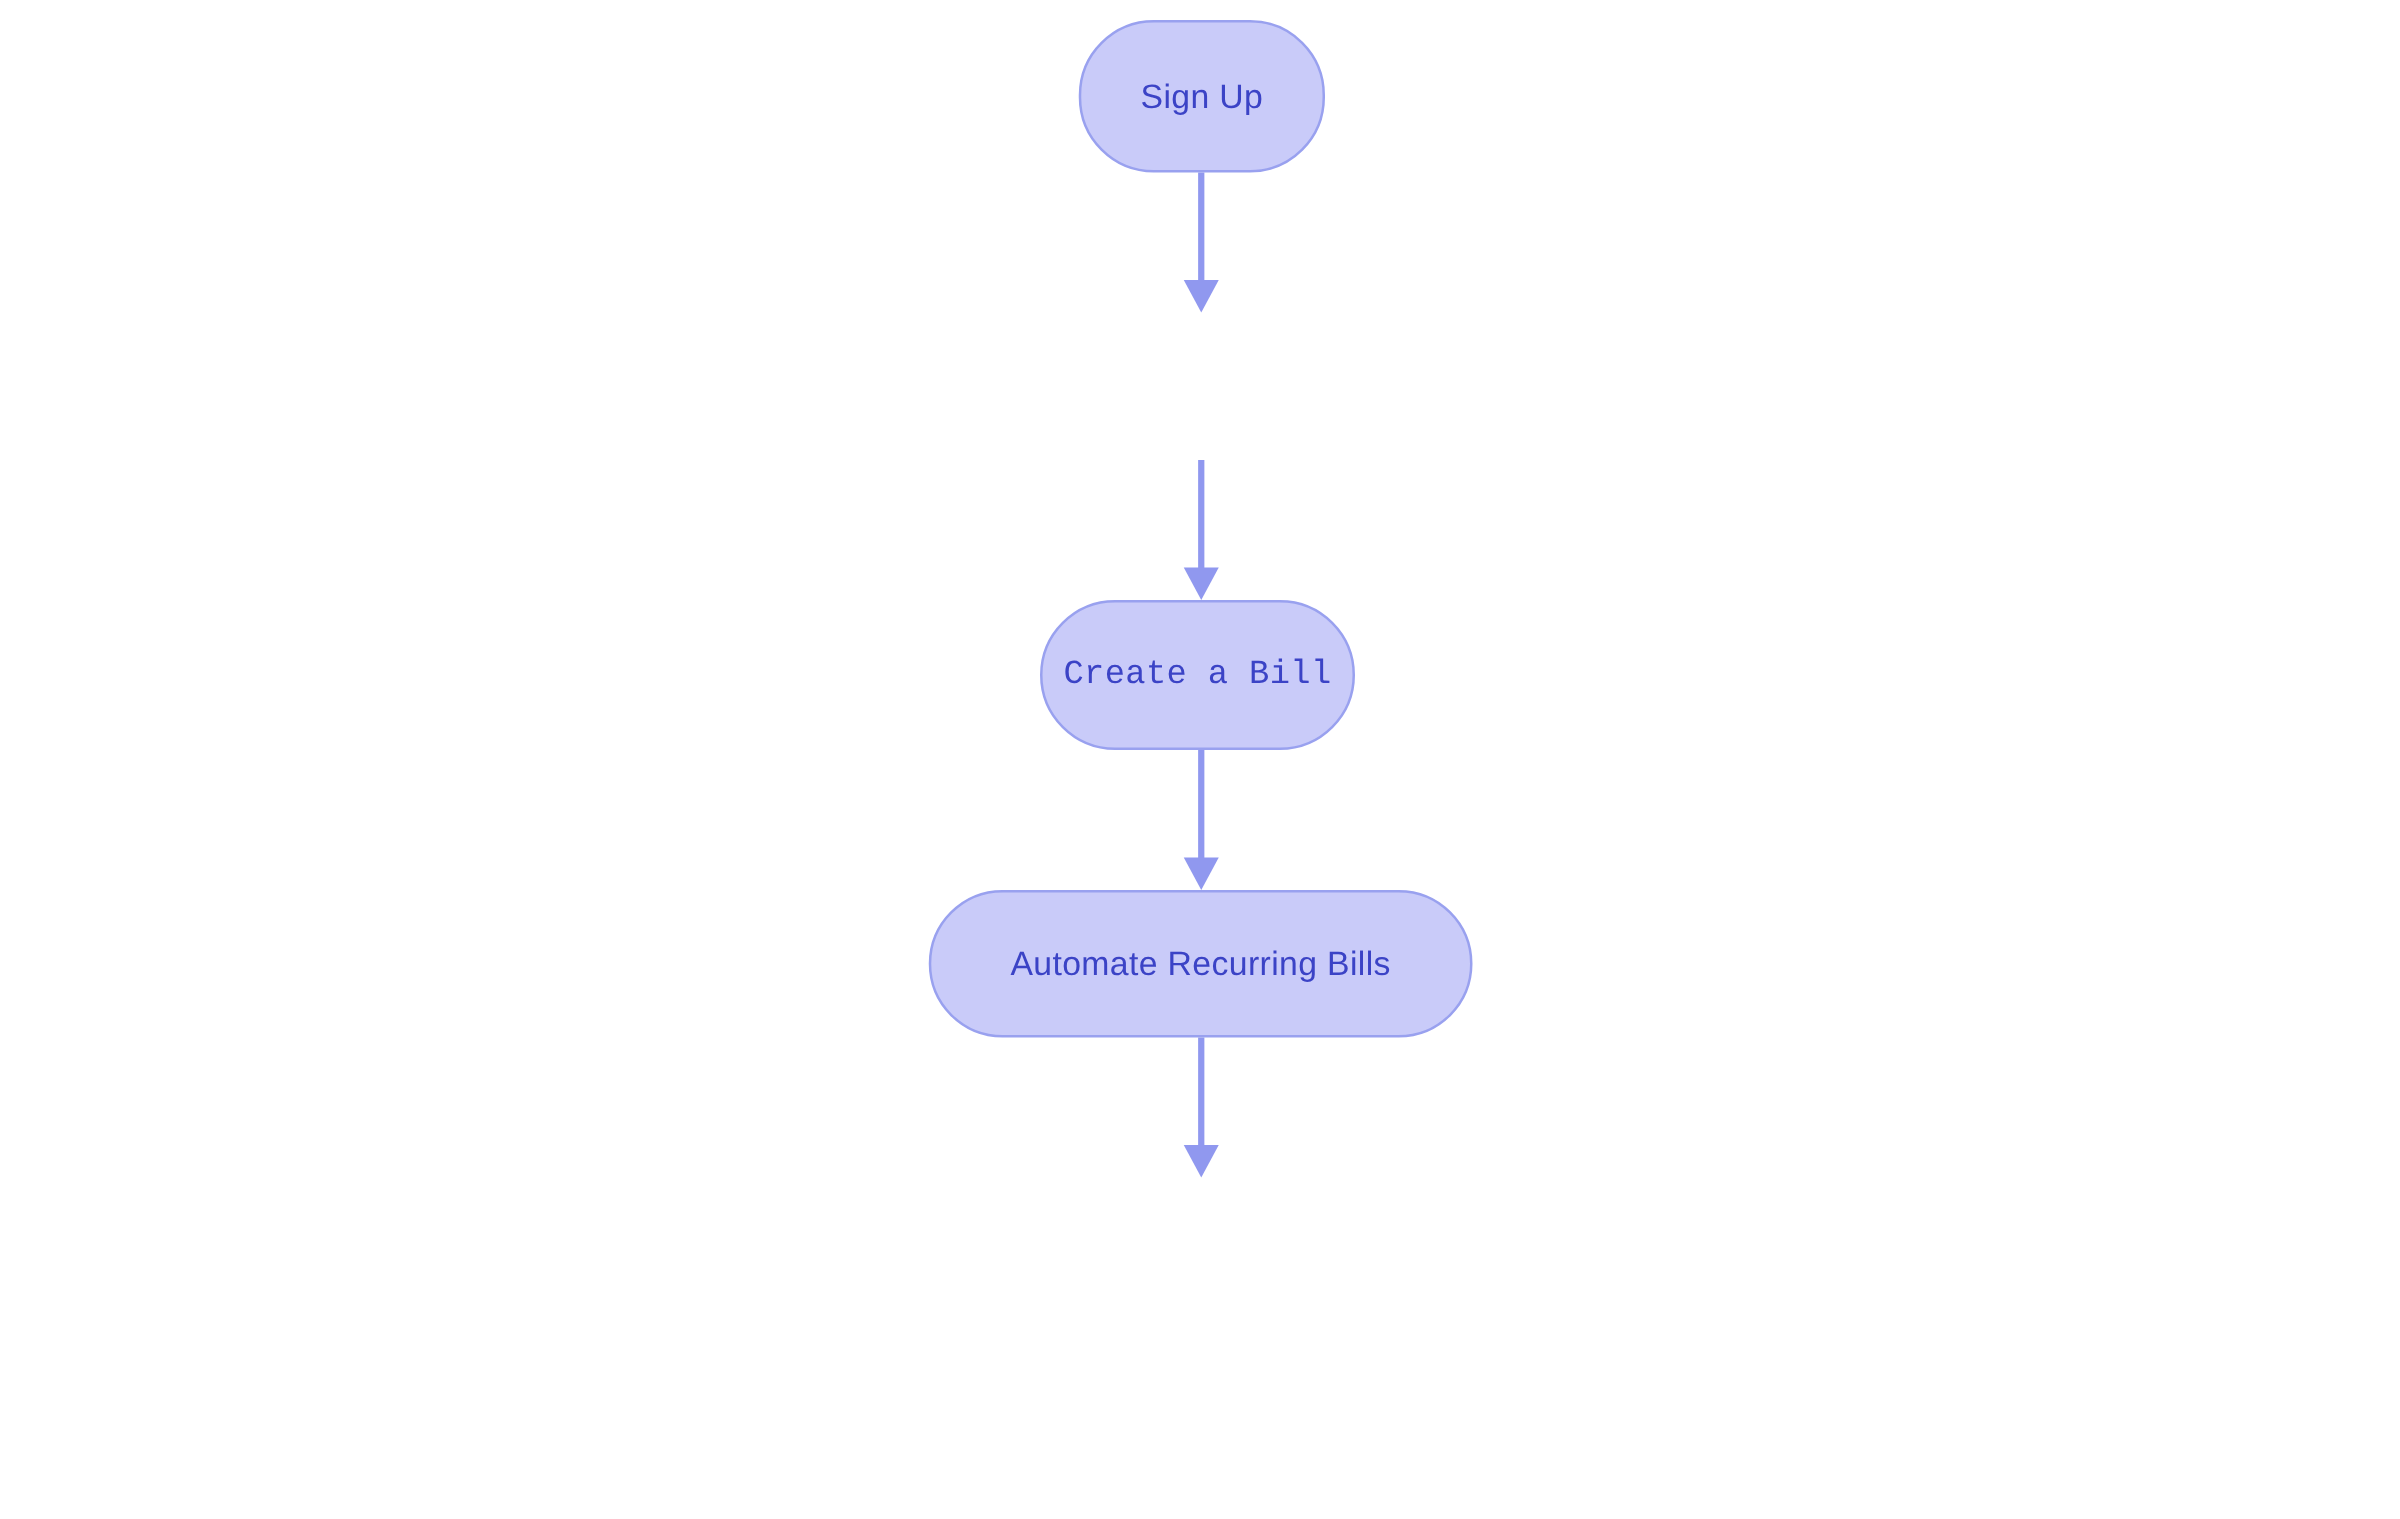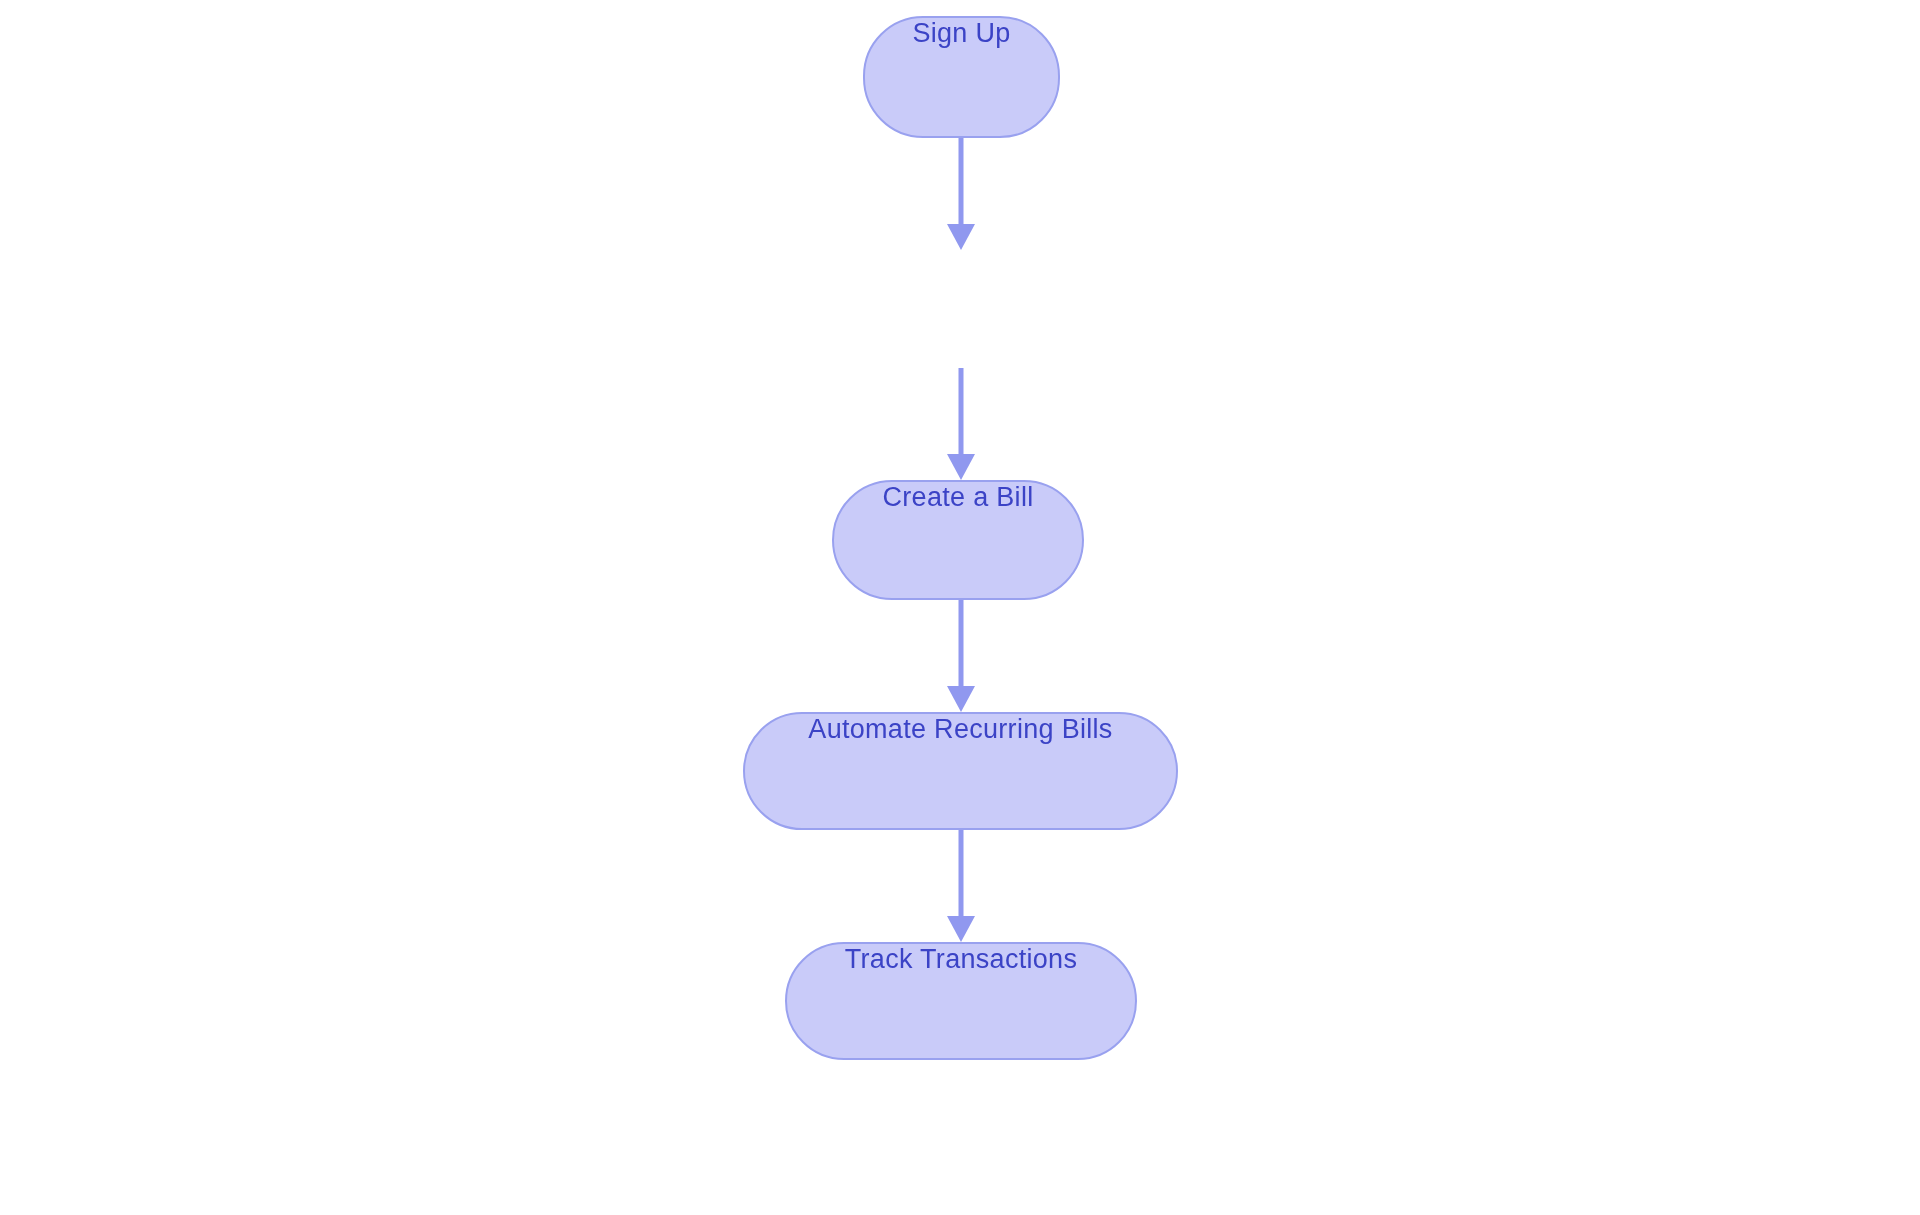--- a/index.html
+++ b/index.html
@@ -23,32 +23,32 @@
     position: relative;
     width: 1920px; height: 1215px;
     background: var(--background);
   }
   .node {
     position: absolute;
     background: var(--node-fill);
     border: 2px solid var(--node-border);
     border-radius: 60px;
     display: flex;
-    align-items: flex-start;
+    align-items: center;
     justify-content: center;
   }
   .node .node-label {
     color: var(--node-text);
     font-size: 27px;
     letter-spacing: 0.3px;
     white-space: nowrap;
   }
   .n1 { left: 863px; top: 16px;  width: 197px; height: 122px; }
   .n2 { left: 787px; top: 250px; width: 350px; height: 118px; }
-  .n3 { left: 832px; top: 480px; width: 252px; height: 120px; }
+  .n3 { left: 832px; top: 480px; width: 252px; height: 120px; font-family: Liberation Mono, monospace; }
   .n4 { left: 743px; top: 712px; width: 435px; height: 118px; }
   .n5 { left: 785px; top: 942px; width: 352px; height: 118px; }
 
   .arrow {
     position: absolute;
     left: 947px;
     width: 28px;
   }
   .a1 { top: 138px; height: 112px; }
   .a2 { top: 368px; height: 112px; }
@@ -118,18 +118,15 @@
 
   <div class="node n4">
     <span class="node-label">Automate Recurring Bills</span>
   </div>
 
   <div class="arrow a4">
     <div class="shaft"></div>
     <div class="head"></div>
   </div>
 
-  <div class="node n5">
-    <span class="node-label">Track Transactions</span>
-  </div>
 
 
 </div>
 
 </body></html>

